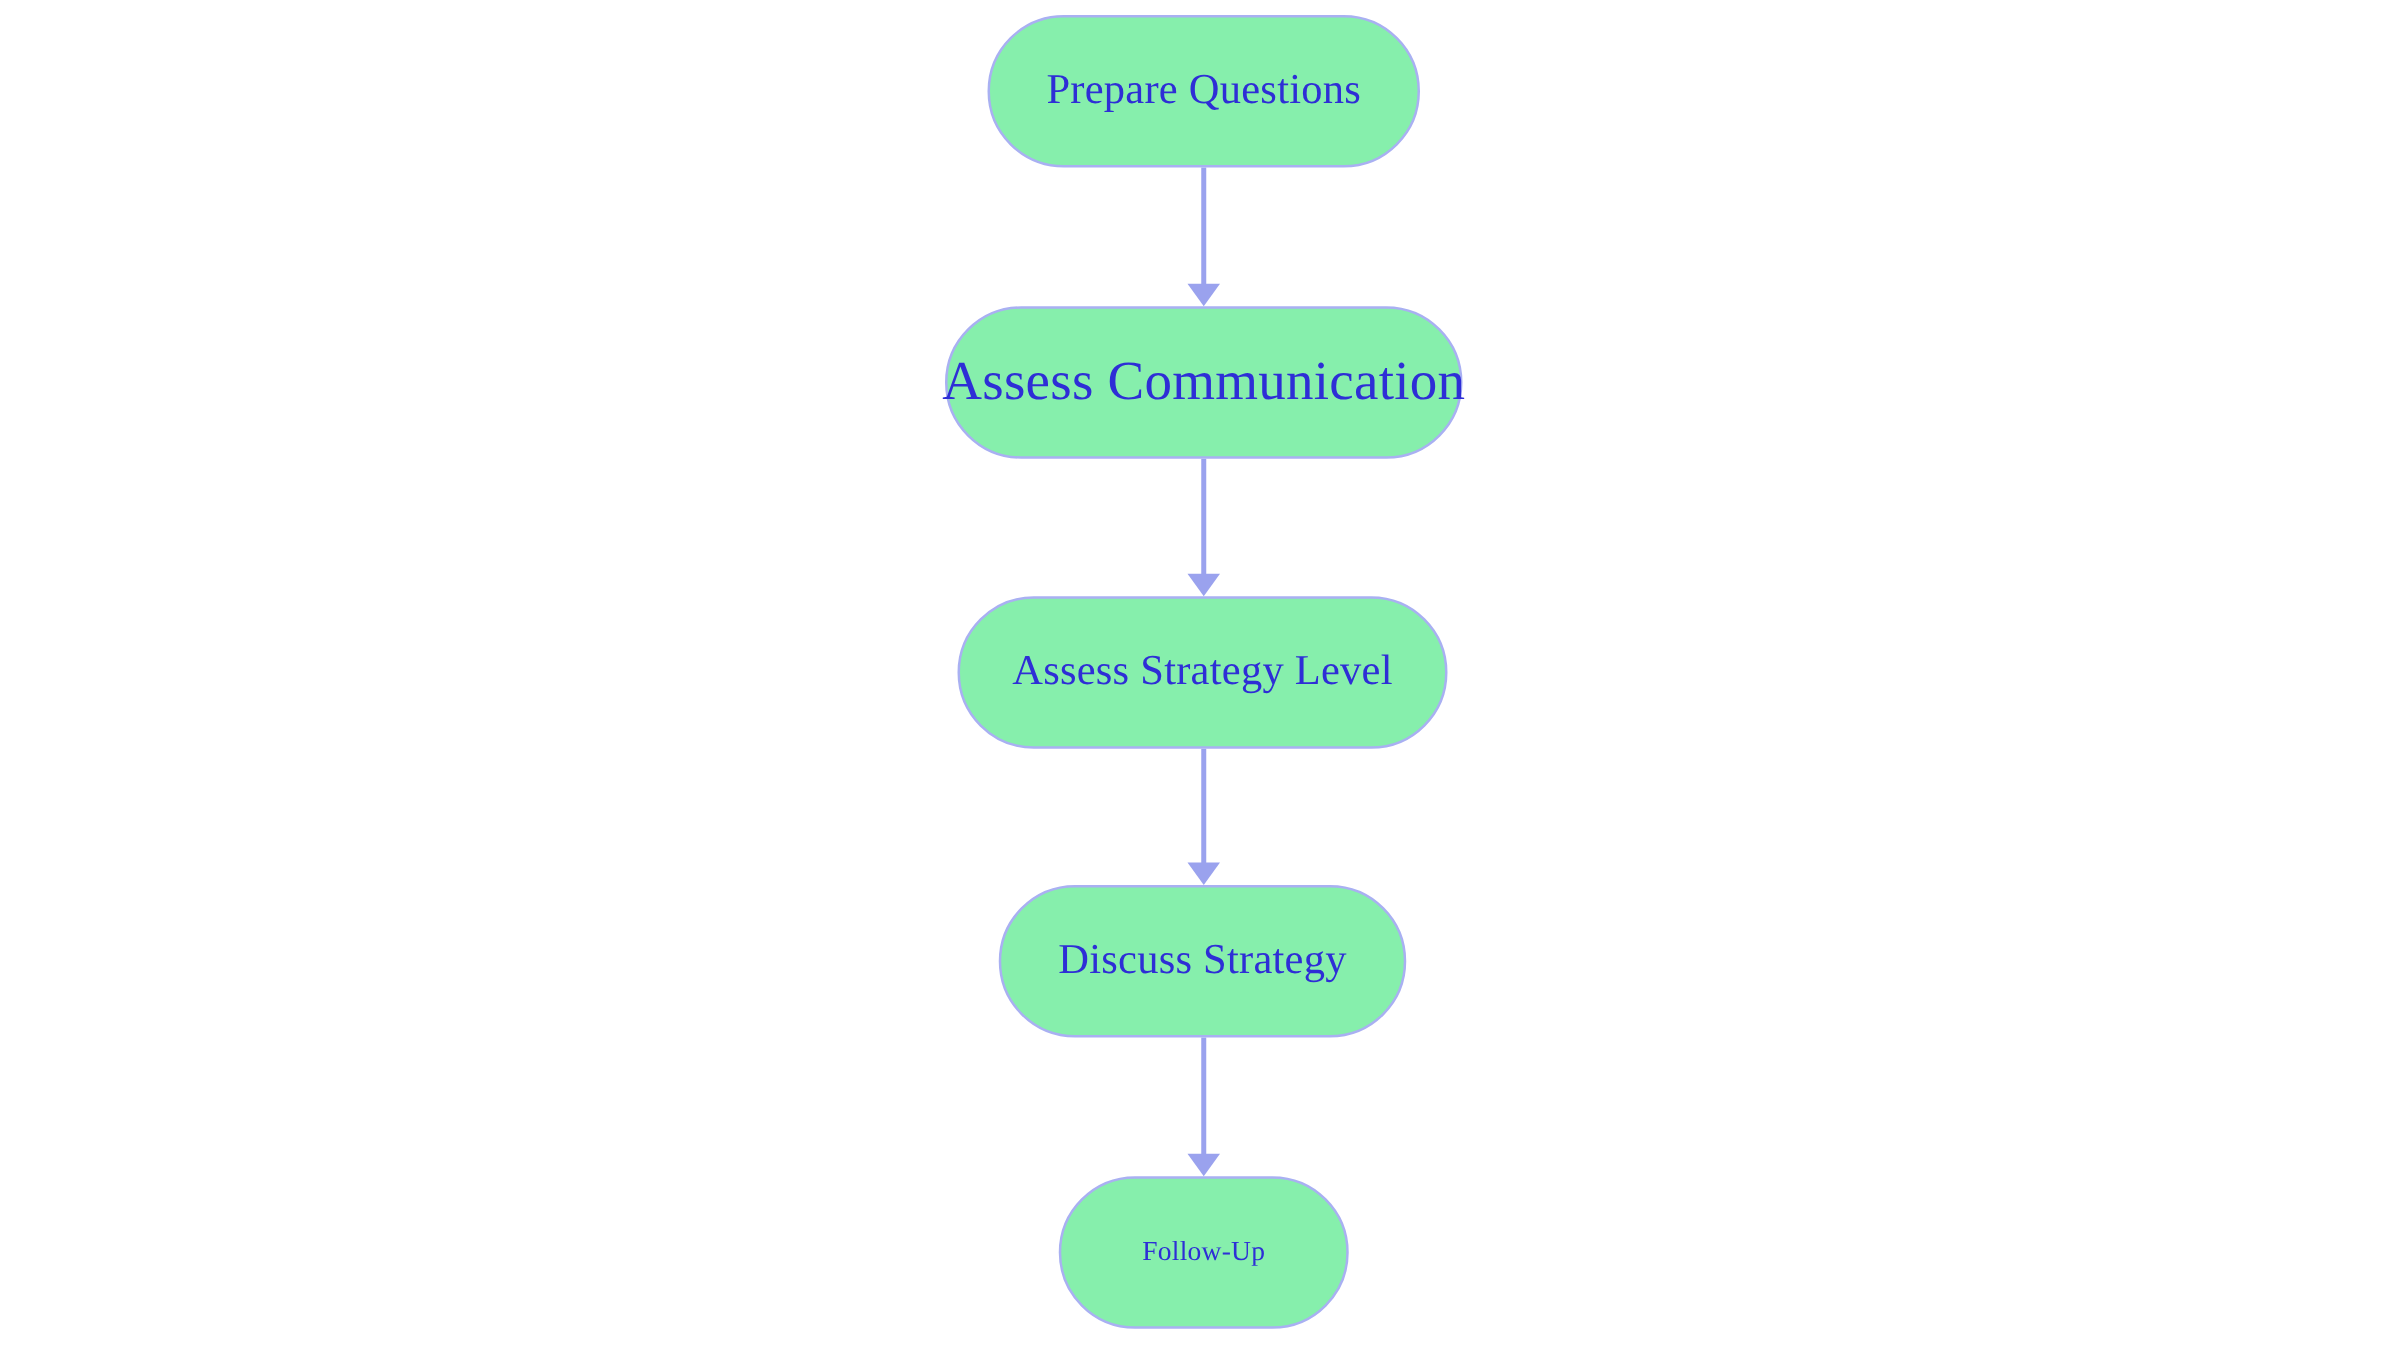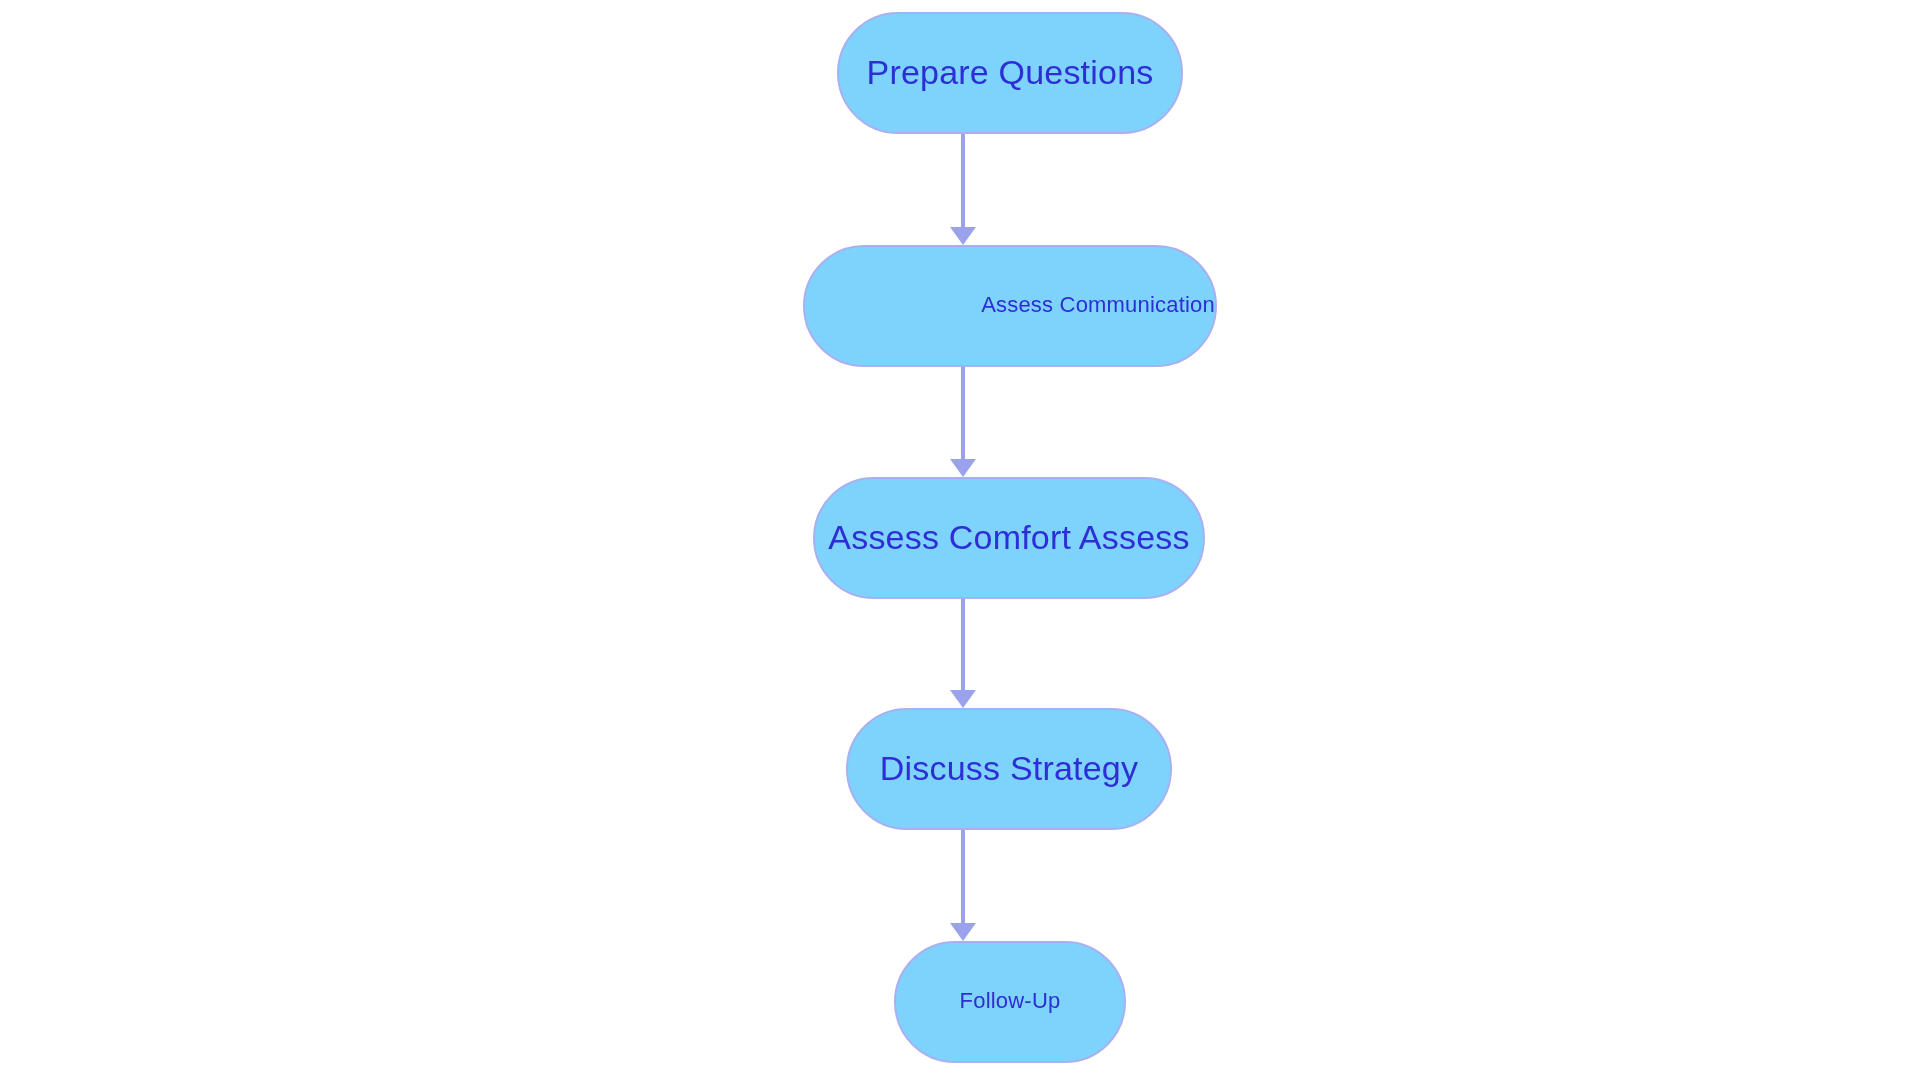--- a/index.html
+++ b/index.html
@@ -19,44 +19,42 @@
     width: 1920px;
     height: 1083px;
     background: #ffffff;
   }
   .flow-node {
     position: absolute;
     box-sizing: border-box;
     display: flex;
     align-items: center;
     justify-content: center;
-    background: #7dd3fc;
+    background: #86efac;
     border: 2px solid #a9b0f2;
     border-radius: 9999px;
     color: #2e2ed6;
-    font-family: Liberation Sans, sans-serif;
+    font-family: Liberation Serif, serif;
     font-weight: 400;
     white-space: nowrap;
     letter-spacing: 0.2px;
-    margin-left: 47px;
   }
   .flow-node .node-label {
     display: block;
     line-height: 1;
     padding-bottom: 2px;
   }
   
   #node-prepare-questions {
     left: 790px;  top: 12px;   width: 346px; height: 122px;
     font-size: 34px;
   }
   #node-assess-communication {
     left: 756px;  top: 245px;  width: 414px; height: 122px;
-    font-size: 22px;
-    justify-content: flex-end;
+    font-size: 44px;
   }
   #node-assess-comfort-level {
     left: 766px;  top: 477px;  width: 392px; height: 122px;
     font-size: 34px;
   }
   #node-discuss-strategy {
     left: 799px;  top: 708px;  width: 326px; height: 122px;
     font-size: 34px;
   }
   #node-follow-up {
@@ -111,21 +109,21 @@
 
   <div class="flow-node" id="node-prepare-questions">
     <span class="node-label">Prepare Questions</span>
   </div>
 
   <div class="flow-node" id="node-assess-communication">
     <span class="node-label">Assess Communication</span>
   </div>
 
   <div class="flow-node" id="node-assess-comfort-level">
-    <span class="node-label">Assess Comfort Assess</span>
+    <span class="node-label">Assess Strategy Level</span>
   </div>
 
   <div class="flow-node" id="node-discuss-strategy">
     <span class="node-label">Discuss Strategy</span>
   </div>
 
   <div class="flow-node" id="node-follow-up">
     <span class="node-label">Follow-Up</span>
   </div>
 

